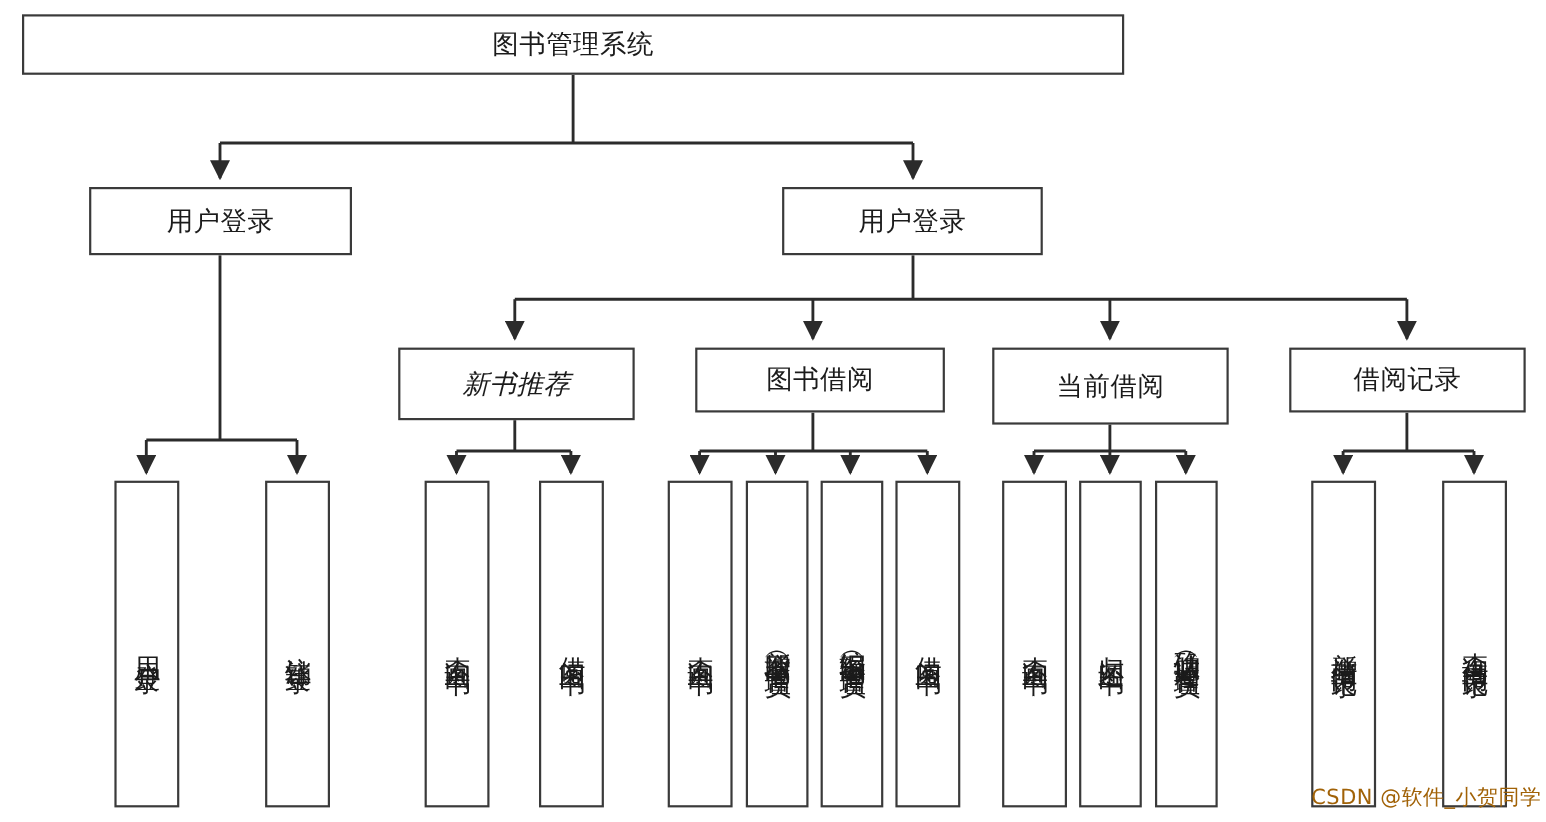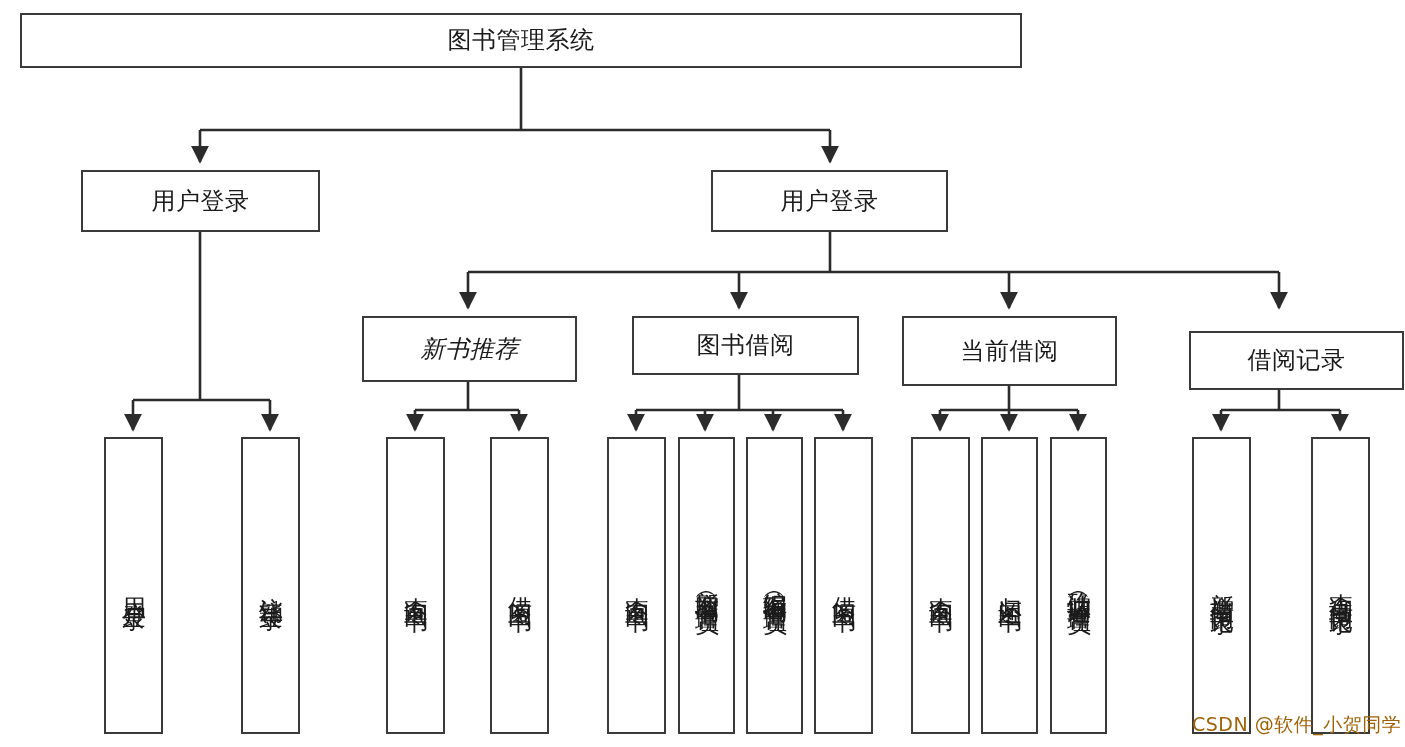--- a/index.html
+++ b/index.html
@@ -138,21 +138,21 @@
 
   <div class="node h-node" style="left:362px; top:316px; width:215px; height:66px;font-style:italic;">
     <span class="node-label">新书推荐</span>
   </div>
   <div class="node h-node" style="left:632px; top:316px; width:227px; height:59px;">
     <span class="node-label">图书借阅</span>
   </div>
   <div class="node h-node" style="left:902px; top:316px; width:215px; height:70px;">
     <span class="node-label">当前借阅</span>
   </div>
-  <div class="node h-node" style="left:1172px; top:331px; width:215px; height:59px;margin-left:17px;">
+  <div class="node h-node" style="left:1172px; top:316px; width:215px; height:59px;">
     <span class="node-label">借阅记录</span>
   </div>
 
   <div class="node v-node" style="left:104px; top:437px; width:59px; height:297px;">
     <span class="node-label">用户登录</span>
   </div>
   <div class="node v-node" style="left:241px; top:437px; width:59px; height:297px;">
     <span class="node-label">注销登录</span>
   </div>
 

